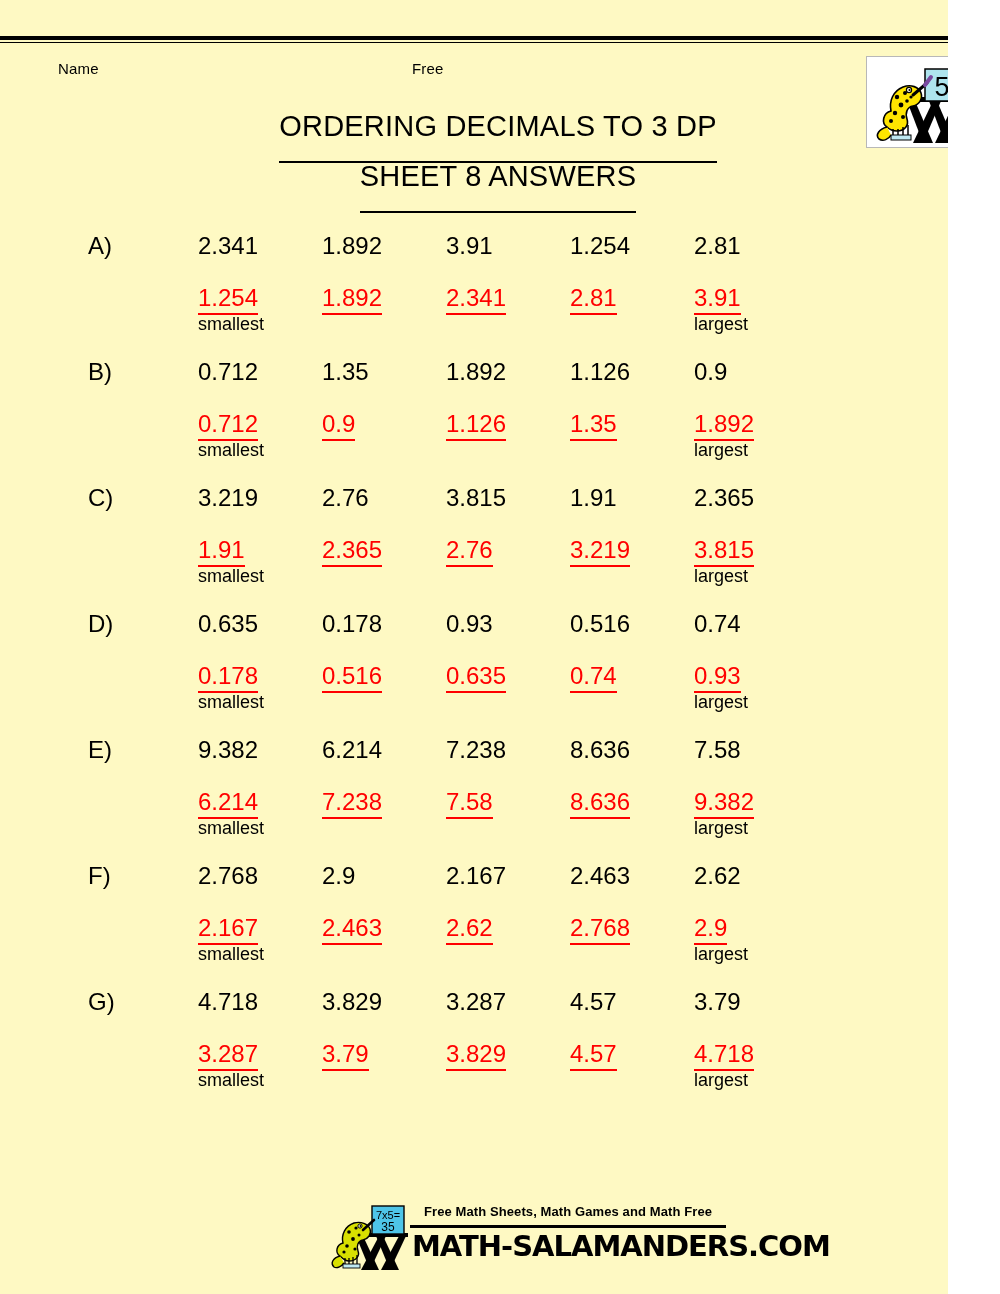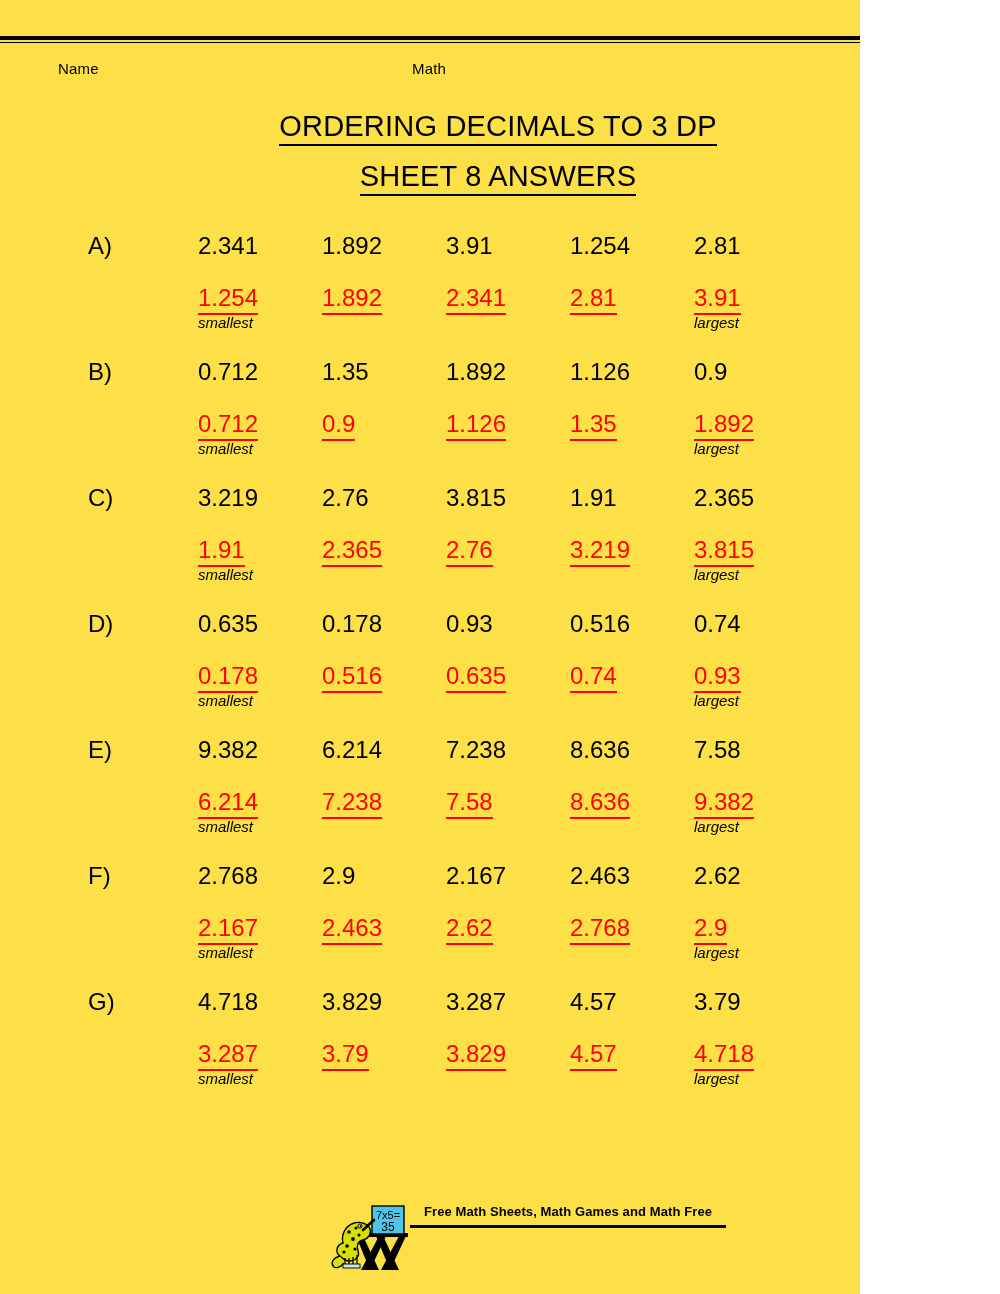--- a/index.html
+++ b/index.html
@@ -8,23 +8,23 @@
     margin: 0;
     padding: 0;
     background: #ffffff;
   }
   body {
     font-family: "Liberation Sans", sans-serif;
     color: #000000;
   }
   #page {
     position: relative;
-    width: 860px;
+    width: 948px;
     height: 1294px;
-    background: #fde047;
+    background: #fef9c3;
     overflow: hidden;
   }
 
   
   .top-rule {
     position: absolute;
     left: 0;
     top: 36px;
     width: 1000px;
     height: 4px;
@@ -73,21 +73,21 @@
     text-align: center;
     font-size: 29px;
     letter-spacing: 0.2px;
     white-space: nowrap;
   }
   .title1 { top: 110px; left: -2px; }
   .title2 { top: 160px; left: -2px; }
   .title1 .u, .title2 .u {
     display: inline-block;
     border-bottom: 2px solid #000;
-    padding-bottom: 1px;
+    padding-bottom: 18px;
     text-align: center;
   }
 
   
   #problems {
     position: absolute;
     left: 0;
     top: 224px;
     width: 1000px;
   }
@@ -120,24 +120,23 @@
   }
   .a-row .cell .val {
     border-bottom: 2px solid #ff0000;
     padding-bottom: 1px;
     display: inline-block;
   }
   .sub {
     position: absolute;
     top: 30px;
     left: 0;
-    font-size: 15px;
+    font-size: 18px;
     color: #000000;
     white-space: nowrap;
-    font-style: italic;
   }
 
   
   .footer {
     position: absolute;
     left: 0;
     top: 1198px;
     width: 1000px;
     height: 80px;
   }
@@ -190,21 +189,21 @@
 </style>
 </head>
 <body>
 
 <div id="page">
 
   <div class="top-rule"></div>
   <div class="top-rule-thin"></div>
 
   <div class="hdr-name">Name</div>
-  <div class="hdr-date">Math</div>
+  <div class="hdr-date">Free</div>
 
   <div class="logo-box">
     <svg width="110" height="90" viewBox="0 0 110 90">
 
       <g fill="#000000">
         <polygon points="40,44 48,44 66,86 56,86"></polygon>
         <polygon points="66,44 74,44 56,86 46,86"></polygon>
         <polygon points="62,44 70,44 88,86 78,86"></polygon>
         <polygon points="88,44 96,44 78,86 68,86"></polygon>
         <rect x="38" y="40" width="56" height="5"></rect>
@@ -412,16 +411,17 @@
                 <circle cx="18" cy="52" r="1.6"></circle>
               <circle cx="29" cy="49" r="1.6"></circle>
             </g>
             <circle cx="34" cy="26" r="2.1" fill="#ffffff" stroke="#000000" stroke-width="1"></circle>
             <circle cx="34.4" cy="26" r="0.9" fill="#000000"></circle>
           </g>
         </svg>
       </div>
       <div class="foot-tag">Free Math Sheets, Math Games and Math Free</div>
       <div class="foot-rule"></div>
+      <div class="foot-url">MATH-SALAMANDERS.COM</div>
     </div>
   </div>
 
 </div>
 
 </body></html>

